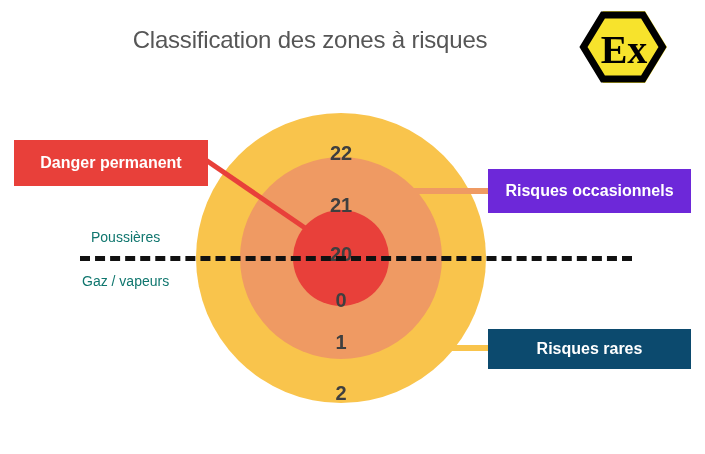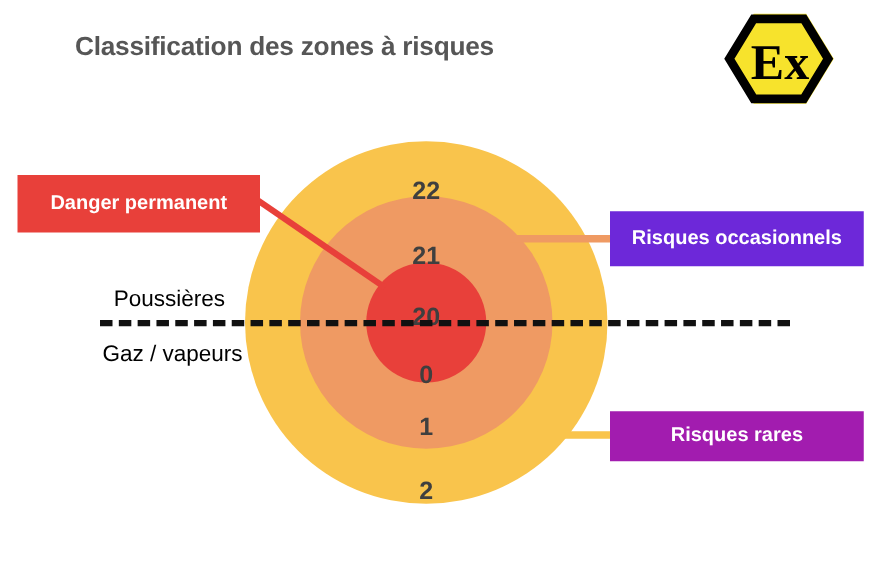--- a/index.html
+++ b/index.html
@@ -17,22 +17,23 @@
     background: #ffffff;
     overflow: hidden;
   }
 
   
   #page-title {
     position: absolute;
     left: 60px;
     top: 26px;
     width: 500px;
-    font-size: 21px;
-    font-weight: bold;
+    text-align: center;
+    font-size: 24px;
+    font-weight: normal;
     color: #565656;
     letter-spacing: -0.2px;
     white-space: nowrap;
   }
 
   
   #atex-logo {
     position: absolute;
     left: 578px;
     top: 8px;
@@ -91,22 +92,22 @@
     left: 80px;
     top: 256px;
     width: 552px;
     height: 0;
     border-top: 5px dashed #111111;
   }
 
   
   .separator-label {
     position: absolute;
-    font-size: 18px;
-    color: #000000;
+    font-size: 14px;
+    color: #0f766e;
     white-space: nowrap;
   }
   #label-dust { left: 91px; top: 229px; }
   #label-gas  { left: 82px; top: 273px; }
 
   
   .callout-box {
     position: absolute;
     display: flex;
     align-items: center;
@@ -129,21 +130,21 @@
     top: 169px;
     width: 203px;
     height: 44px;
     background: #6d28d9;
   }
   #callout-rare {
     left: 488px;
     top: 329px;
     width: 203px;
     height: 40px;
-    background: #a21caf;
+    background: #0c4a6e;
   }
 
   
   #connector-danger {
     position: absolute;
     left: 200px;
     top: 150px;
     width: 120px;
     height: 90px;
   }

